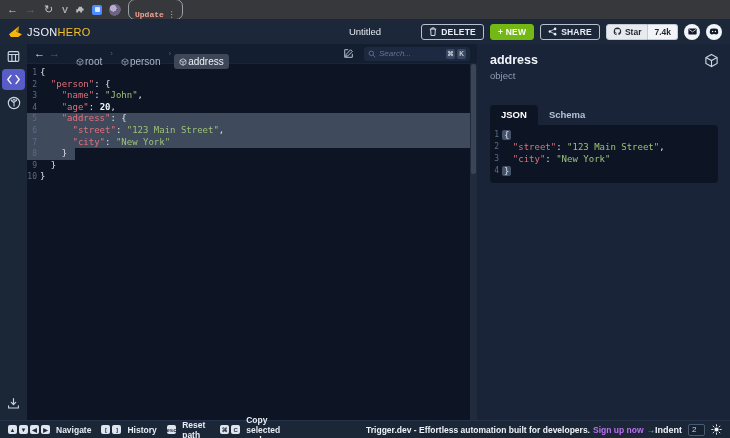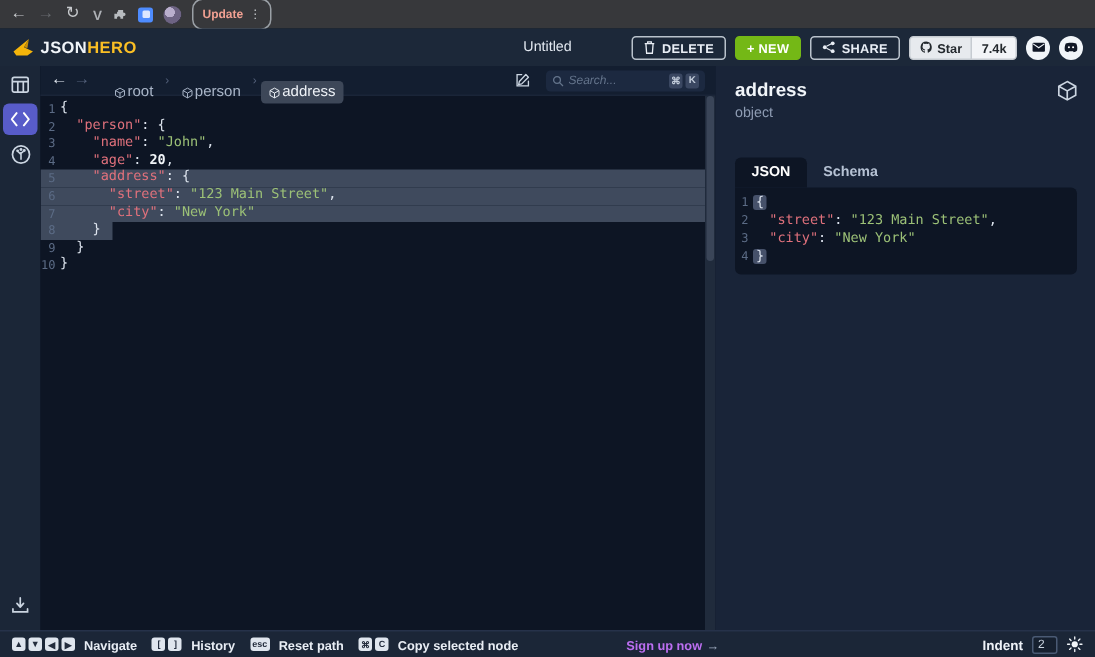--- a/index.html
+++ b/index.html
@@ -13,28 +13,28 @@
   .omnibox { flex: 1; height: 13px; background: #232427; border-radius: 7px; display: flex; align-items: center; padding: 0 7px; gap: 4px; }
   .url { font-size: 8.5px; letter-spacing: .1px; white-space: nowrap; overflow: hidden; }
   .url .domain { color: #e8eaed; font-weight: 700; }
   .url .path { color: #9aa0a6; font-weight: 700; }
   .omni-icons { margin-left: auto; display: flex; align-items: center; gap: 8px; }
   .chrome-right { display: flex; align-items: center; gap: 7px; padding: 0 2px; }
   .ext-v { color: #aeb1b6; font-size: 9px; font-weight: 700; }
   .ext-blue { width: 10px; height: 10px; border-radius: 2px; background: #4e8cff; position: relative; }
   .ext-blue::after { content: ""; position: absolute; inset: 2.5px; background: #dce7ff; border-radius: 1px; }
   .avatar { width: 12px; height: 12px; border-radius: 50%; background: radial-gradient(circle at 35% 35%, #b9aecd 0 30%, #6d6383 31% 70%, #3f3a50 71%); }
-  .update-pill { height: 21px; border: 1px solid #9aa0a6; border-radius: 7px; display: flex; align-items: center; gap: 4px; padding: 0 6px; }
+  .update-pill { height: 21px; border: 1px solid #9aa0a6; border-radius: 7px; display: flex; align-items: flex-end; gap: 4px; padding: 0 6px; font-family: Liberation Mono, monospace; }
   .update-pill .upd { color: #f0a092; font-size: 8px; font-weight: 700; }
   .update-pill .dots { color: #c7cacd; font-size: 8px; }
 
   
   .app-header { height: 25px; background: #1c2839; display: flex; align-items: center; padding: 0 8px; position: relative; flex: none; }
   .logo { display: flex; align-items: center; gap: 4px; }
-  .logo-text { font-size: 11px; font-weight: 700; letter-spacing: .3px; }
+  .logo-text { font-size: 11px; font-weight: 400; letter-spacing: .3px; }
   .logo-text .lj { color: #f1f5f9; }
   .logo-text .lh { color: #fbbf24; }
   .doc-title { position: absolute; left: 0; right: 0; text-align: center; font-size: 9.5px; color: #e2e8f0; pointer-events: none; }
   .hdr-right { margin-left: auto; display: flex; align-items: center; gap: 6px; z-index: 1; }
   .btn { height: 16px; display: flex; align-items: center; gap: 4px; border-radius: 3px; font-size: 8.5px; font-weight: 700; padding: 0 7px; color: #e9eef5; border: 1px solid #b9c2cc; background: transparent; letter-spacing: .2px; cursor: default; }
   .btn.new { background: #74b816; border-color: #74b816; color: #fff; }
   .gh-star { display: flex; height: 16px; }
   .gh-main { display: flex; align-items: center; gap: 3px; background: #e7eaee; border: 1px solid #c6cbd1; border-radius: 3px 0 0 3px; padding: 0 6px; font-size: 8.5px; font-weight: 700; color: #24292e; text-align: center; }
   .gh-count { display: flex; align-items: center; background: #f2f4f7; border: 1px solid #c6cbd1; border-left: none; border-radius: 0 3px 3px 0; padding: 0 6px; font-size: 8.5px; font-weight: 700; color: #24292e; }
   .circle-ic { width: 16px; height: 16px; border-radius: 50%; background: #f1f5f9; display: flex; align-items: center; justify-content: center; }
@@ -358,20 +358,21 @@
     <span class="sb-group">
       <span class="key">esc</span>
       <span class="sb-label">Reset path</span>
     </span>
     <span class="sb-group">
       <span class="key">⌘</span>
       <span class="key">C</span>
       <span class="sb-label">Copy selected node</span>
     </span>
     <span class="promo">
+      <span>Trigger.dev - Effortless automation built for developers.</span>
       <span class="link">Sign up now</span>
       <span class="arr">→</span>
     </span>
     <span class="indent-group">
       <span class="indent-label">Indent</span>
       <span class="indent-input">2</span>
       <span class="sun">
         <svg width="11" height="11" viewBox="0 0 16 16">
             <circle cx="8" cy="8" r="3" fill="currentColor"></circle>
             <g stroke="currentColor" stroke-width="1.3" stroke-linecap="round">

